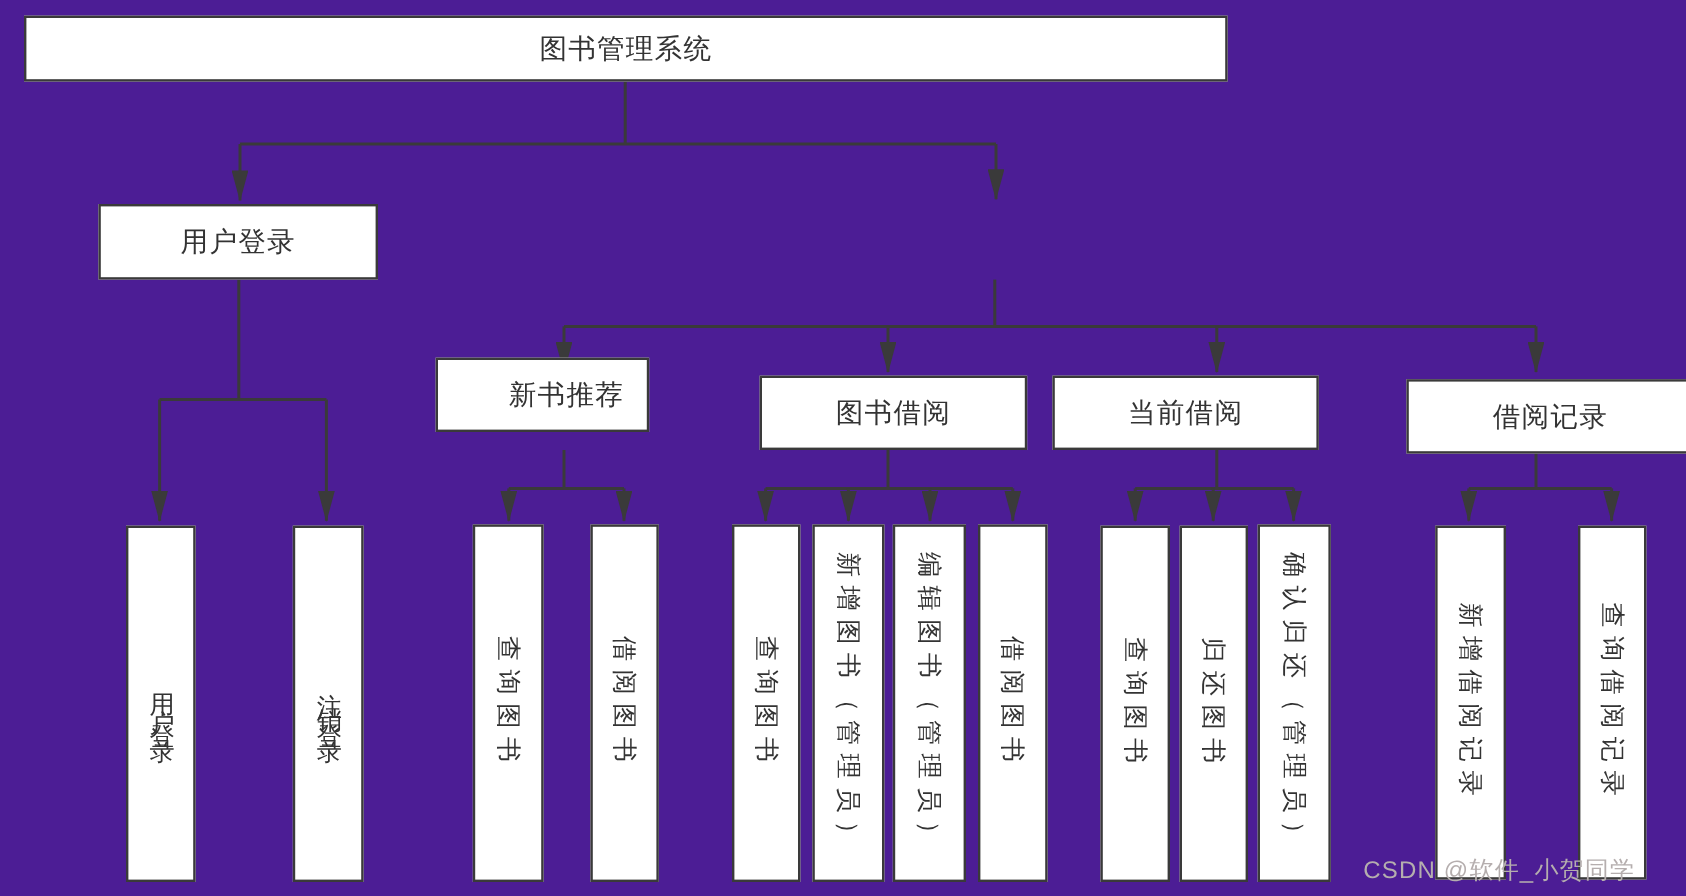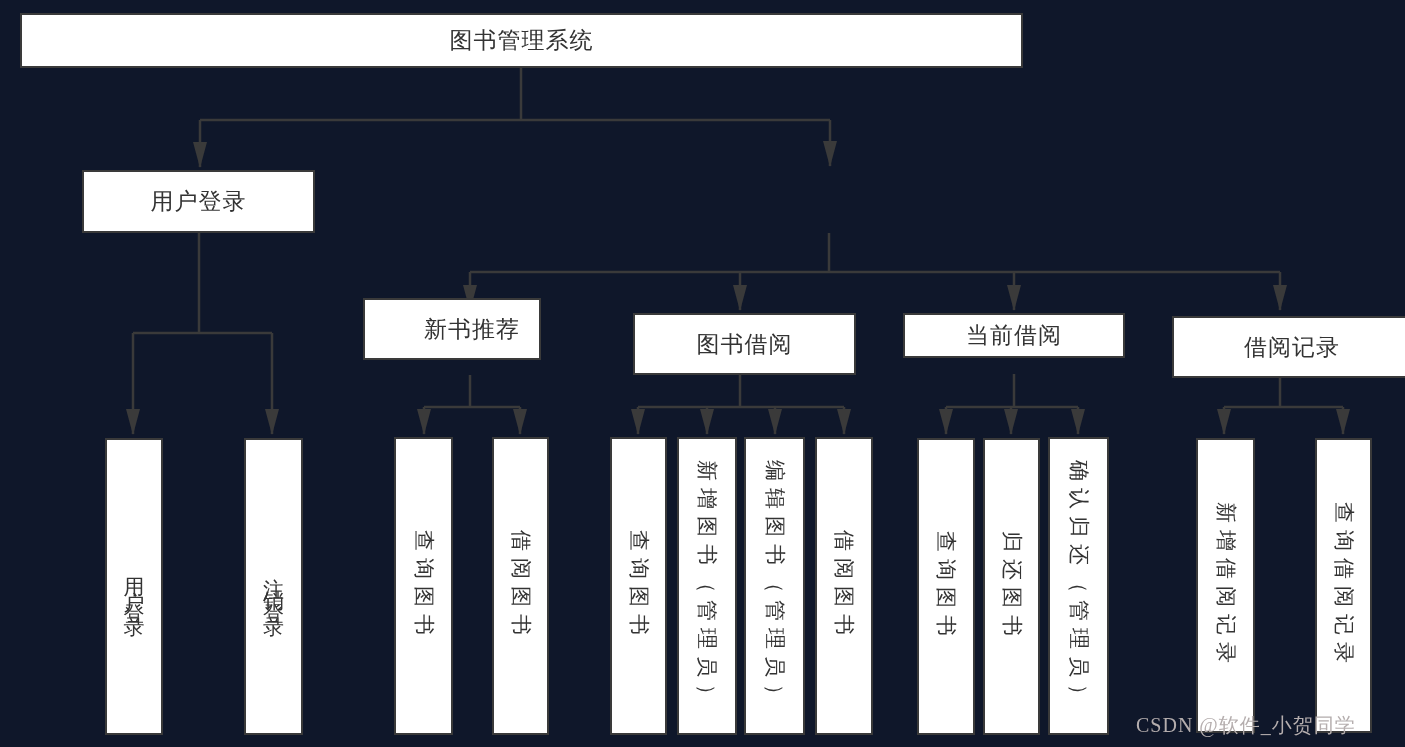--- a/index.html
+++ b/index.html
@@ -1,20 +1,20 @@
 <!DOCTYPE html>
 <html><head>
 <meta charset="utf-8">
 <style>
   html,body{margin:0;padding:0;background:#ffffff;}
   #canvas{
     position:relative;
     width:1405px;height:747px;
-    background:#0f172a;
-    font-family:Liberation Serif, serif;
+    background:#4c1d95;
+    font-family:Liberation Sans, sans-serif;
     overflow:hidden;
   }
   #edges{position:absolute;left:0;top:0;width:1405px;height:747px;}
   .node{
     position:absolute;
     box-sizing:border-box;
     background:#ffffff;
     border:2.5px solid #3a3a3a;
     display:flex;align-items:center;justify-content:center;
     color:#333333;
@@ -92,21 +92,21 @@
       <path d="M1343,407 L1343,434" marker-end="url(#ah)"></path>
     </g>
   </svg>
 
   <div class="node" style="left:20px;top:13px;width:1003px;height:55px;">图书管理系统</div>
 
   <div class="node" style="left:82px;top:170px;width:233px;height:63px;">用户登录</div>
 
   <div class="node" style="left:363px;top:298px;width:178px;height:62px;padding-left:40px;">新书推荐</div>
   <div class="node" style="left:633px;top:313px;width:223px;height:62px;">图书借阅</div>
-  <div class="node" style="left:903px;top:313px;width:222px;height:45px;">当前借阅</div>
+  <div class="node" style="left:877px;top:313px;width:222px;height:62px;">当前借阅</div>
   <div class="node" style="left:1172px;top:316px;width:240px;height:62px;">借阅记录</div>
 
   <div class="node leaf vtext upright" style="left:105px;top:438px;width:58px;height:297px;">用户登录</div>
   <div class="node leaf vtext upright" style="left:244px;top:438px;width:59px;height:297px;">注销登录</div>
 
   <div class="node leaf vtext sideways" style="left:394px;top:437px;width:59px;height:298px;">查询图书</div>
   <div class="node leaf vtext sideways" style="left:492px;top:437px;width:57px;height:298px;">借阅图书</div>
 
   <div class="node leaf vtext sideways" style="left:610px;top:437px;width:57px;height:298px;">查询图书</div>
   <div class="node leaf vtext sideways" style="left:677px;top:437px;width:60px;height:298px;">新增图书（管理员）</div>

